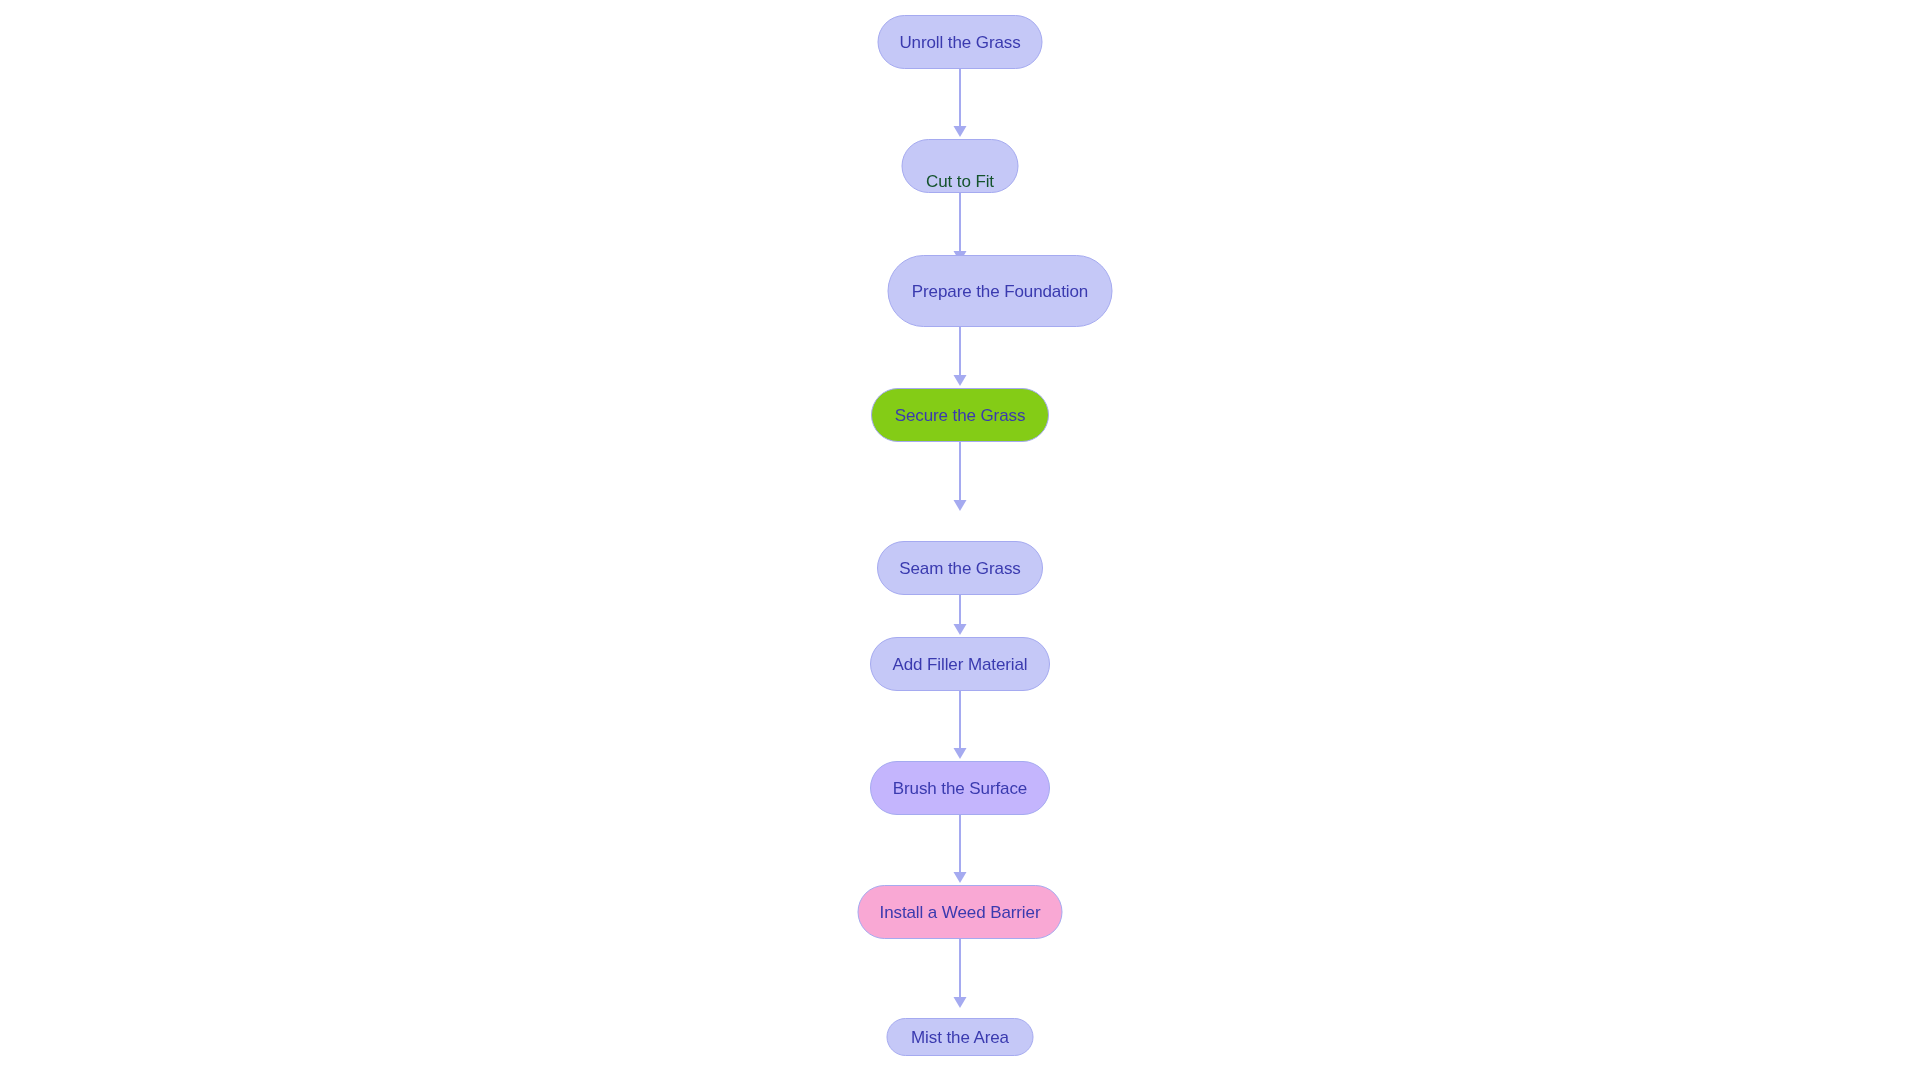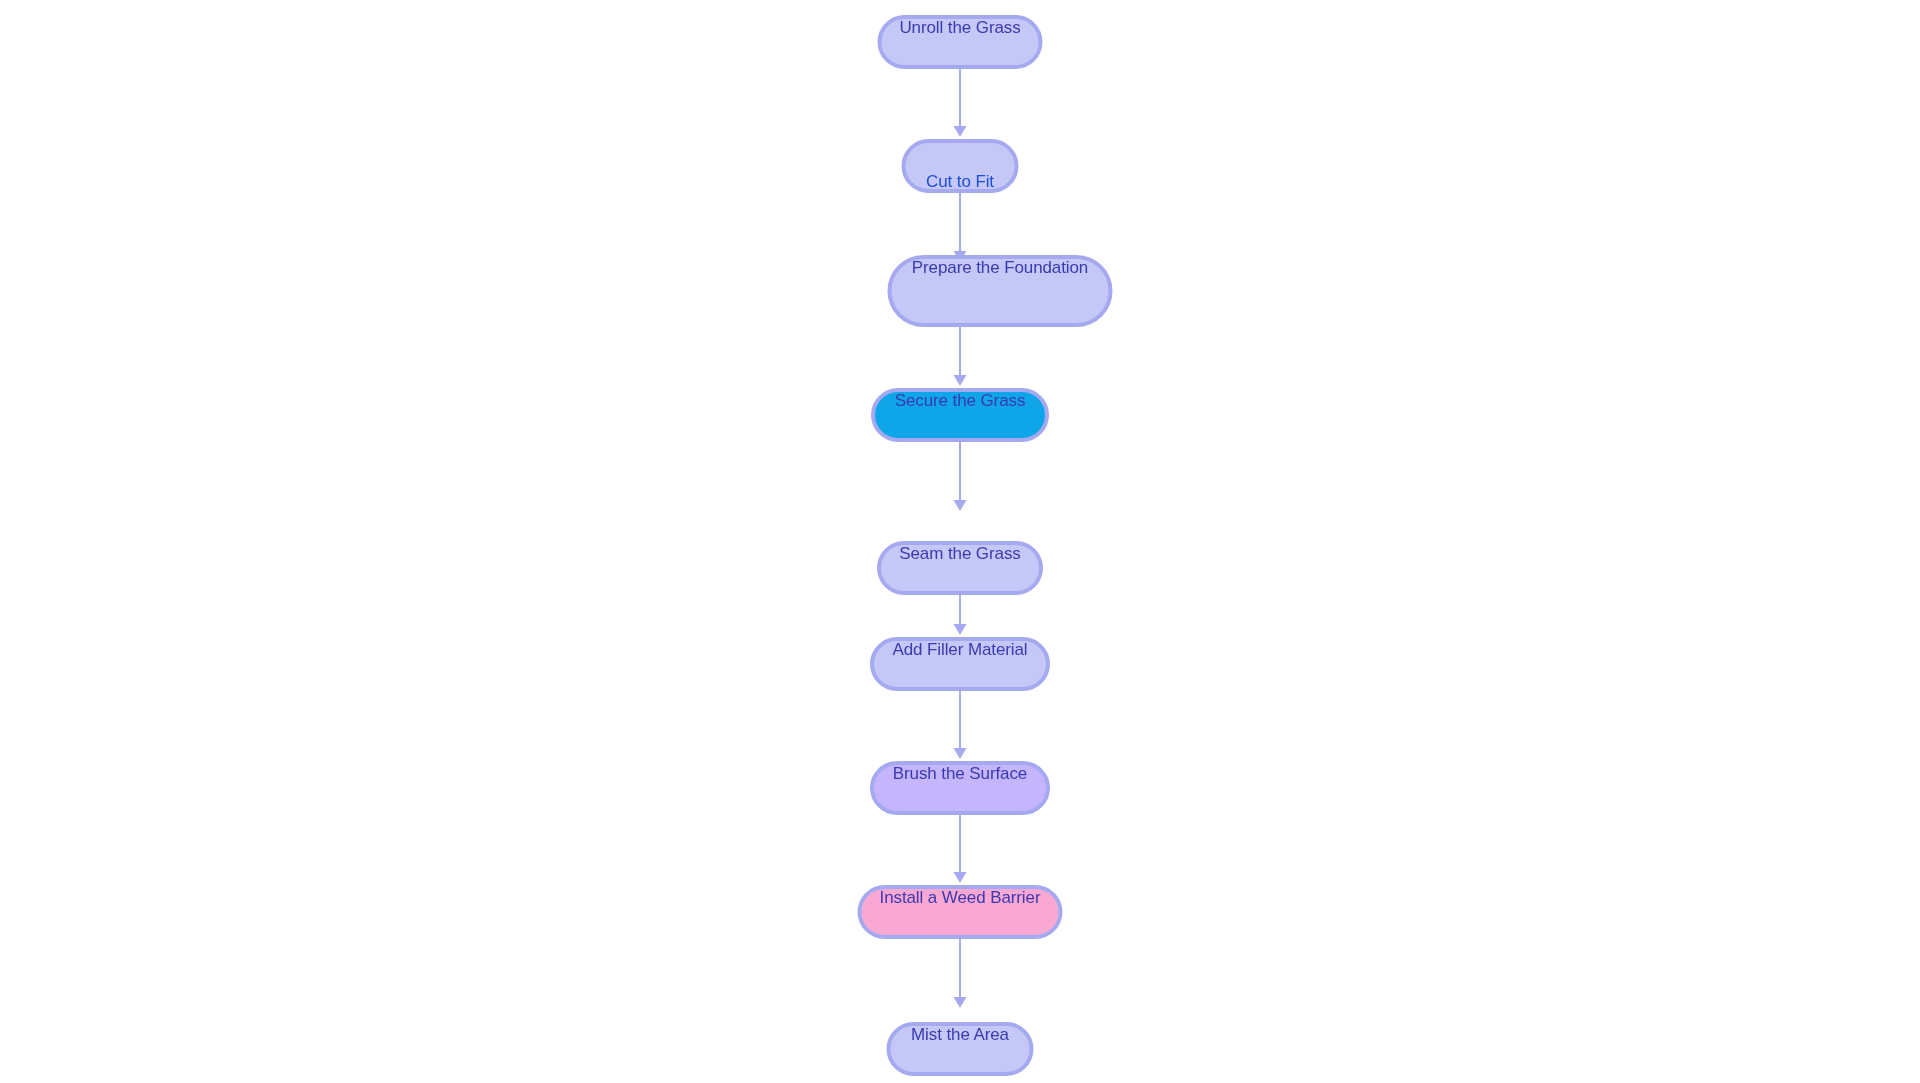--- a/index.html
+++ b/index.html
@@ -24,23 +24,24 @@
     left: 0;
     top: 0;
     width: 1920px;
     height: 1083px;
     pointer-events: none;
   }
   .flow-node {
     position: absolute;
     box-sizing: border-box;
     display: flex;
+    align-items: center;
     justify-content: center;
     background: #c5c8f7;
-    border: 4px solid #be185d;
+    border: 1px solid #be185d;
     border-radius: 999px;
     transform: translate(-50%, -50%);
     z-index: 2;
   }
   .flow-node-label {
     color: #3a3aaf;
     font-family: "Liberation Sans", sans-serif;
     font-size: 17px;
     font-weight: 400;
     line-height: 1;
@@ -87,38 +88,38 @@
         <line x1="960" y1="939" x2="960" y2="998" stroke="#a5aaf0" stroke-width="2"></line>
         <polygon points="953.5,997 966.5,997 960,1008" fill="#a5aaf0"></polygon>
       </g>
     </svg>
 
   <div id="node-layer">
       <div class="flow-node" style="left: 960px; top: 42px; width: 165px; height: 54px; background: rgb(197, 200, 247); border-color: rgb(165, 170, 240);">
         <span class="flow-node-label" style="color: rgb(58, 58, 175);">Unroll the Grass</span>
       </div>
       <div class="flow-node" style="left: 960px; top: 166px; width: 117px; height: 54px; background: rgb(197, 200, 247); border-color: rgb(165, 170, 240);">
-        <span class="flow-node-label" style="color: #1d4ed8; margin-top: 30px;">Cut to Fit</span>
+        <span class="flow-node-label" style="color: #14532d; margin-top: 30px;">Cut to Fit</span>
       </div>
       <div class="flow-node" style="left: 1000px; top: 291px; width: 225px; height: 72px; background: rgb(197, 200, 247); border-color: rgb(165, 170, 240);">
         <span class="flow-node-label" style="color: rgb(58, 58, 175);">Prepare the Foundation</span>
       </div>
-      <div class="flow-node" style="left: 960px; top: 415px; width: 178px; height: 54px; background: #0ea5e9; border-color: rgb(165, 170, 240);">
+      <div class="flow-node" style="left: 960px; top: 415px; width: 178px; height: 54px; background: #84cc16; border-color: rgb(165, 170, 240);">
         <span class="flow-node-label" style="color: rgb(58, 58, 175);">Secure the Grass</span>
       </div>
       <div class="flow-node" style="left: 960px; top: 540px; width: 166px; height: 54px; background: rgb(197, 200, 247); border-color: rgb(165, 170, 240); margin-top: 28px;">
         <span class="flow-node-label" style="color: rgb(58, 58, 175);">Seam the Grass</span>
       </div>
       <div class="flow-node" style="left: 960px; top: 664px; width: 180px; height: 54px; background: rgb(197, 200, 247); border-color: rgb(165, 170, 240);">
         <span class="flow-node-label" style="color: rgb(58, 58, 175);">Add Filler Material</span>
       </div>
       <div class="flow-node" style="left: 960px; top: 788px; width: 180px; height: 54px; background: #c4b5fd; border-color: rgb(165, 170, 240);">
         <span class="flow-node-label" style="color: rgb(58, 58, 175);">Brush the Surface</span>
       </div>
       <div class="flow-node" style="left: 960px; top: 912px; width: 205px; height: 54px; background: #f9a8d4; border-color: rgb(165, 170, 240);">
         <span class="flow-node-label" style="color: rgb(58, 58, 175);">Install a Weed Barrier</span>
       </div>
-      <div class="flow-node" style="left: 960px; top: 1037px; width: 147px; height: 54px; background: rgb(197, 200, 247); border-color: rgb(165, 170, 240); margin-top: 12px;">
+      <div class="flow-node" style="left: 960px; top: 1037px; width: 147px; height: 38px; background: rgb(197, 200, 247); border-color: rgb(165, 170, 240);">
         <span class="flow-node-label" style="color: rgb(58, 58, 175);">Mist the Area</span>
       </div>
     </div>
 
 </div>
 
 </body></html>

